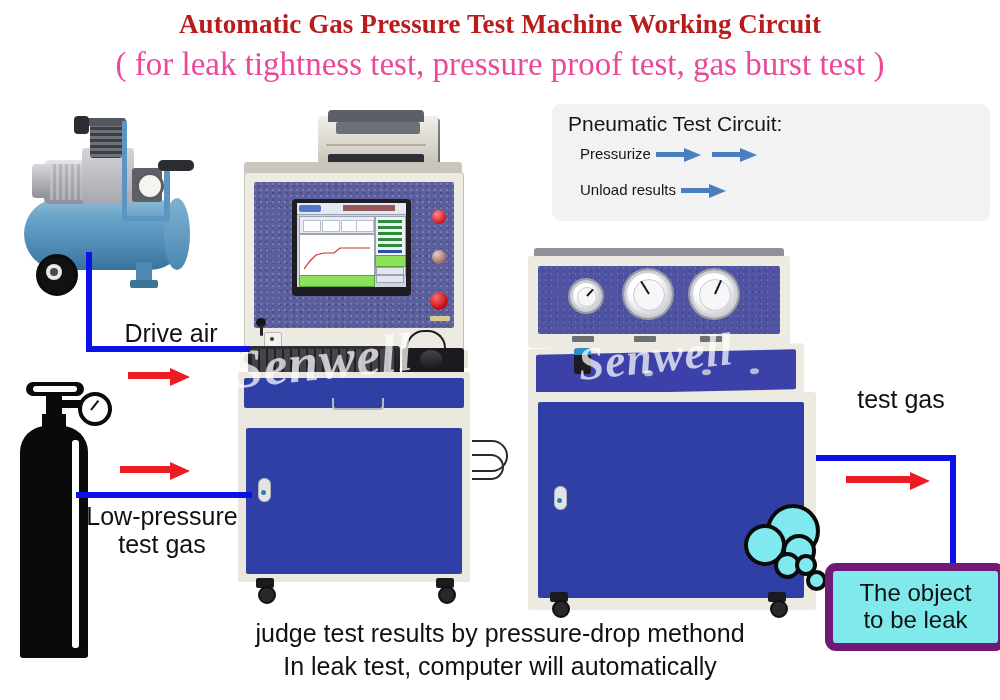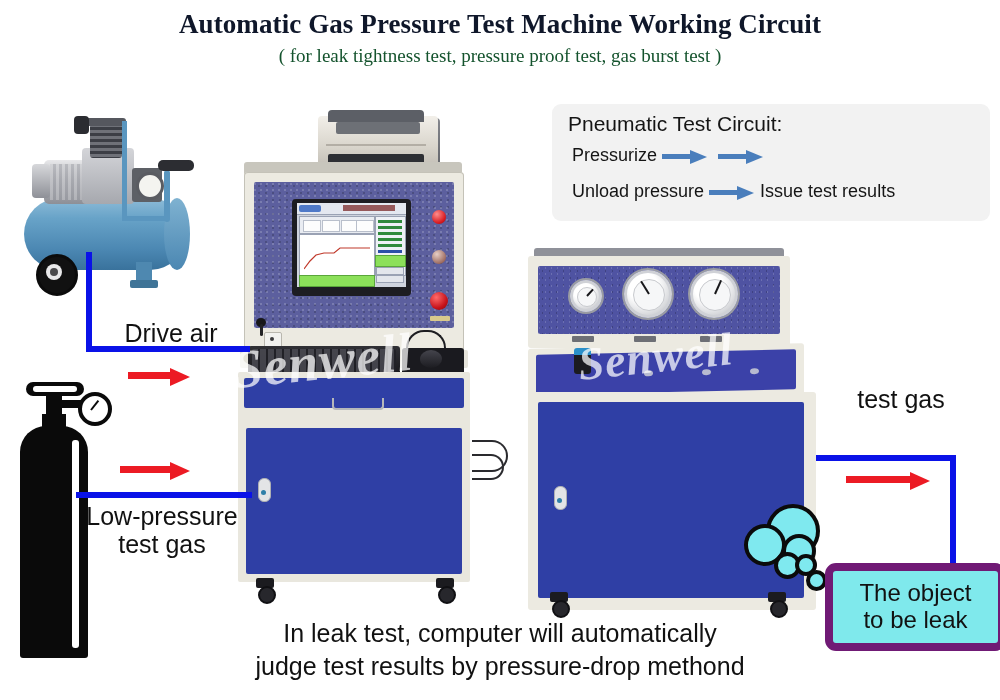--- a/index.html
+++ b/index.html
@@ -3,29 +3,29 @@
 <meta charset="utf-8">
 <style>
   html,body{margin:0;padding:0;background:#fff;}
   body{width:1000px;height:700px;position:relative;overflow:hidden;
        font-family:"Liberation Sans",sans-serif;color:#111;}
   .abs{position:absolute;}
 
   
   #title-block{left:0;top:10px;width:1000px;text-align:center;}
   #title-line1{font-family:"Liberation Serif",serif;font-weight:bold;font-size:27px;
-               letter-spacing:.1px;color:#0f172a;line-height:1.1;}
-  #title-line2{font-family:"Liberation Serif",serif;font-size:19px;color:#14532d;
+               letter-spacing:.1px;color:#b91c1c;line-height:1.1;}
+  #title-line2{font-family:"Liberation Serif",serif;font-size:33px;color:#ec4899;
                line-height:1.25;margin-top:4px;}
 
   
   #process-box{left:552px;top:104px;width:438px;height:117px;background:#f2f2f2;
                border-radius:9px;}
   #process-title{left:16px;top:8px;font-size:21px;color:#151515;}
-  .proc-row{position:absolute;left:20px;font-size:18px;color:#151515;
+  .proc-row{position:absolute;left:28px;font-size:15px;color:#151515;
             display:flex;align-items:center;white-space:nowrap;}
   #proc-row1{top:41px;}
   #proc-row2{top:77px;}
   .proc-arrow{display:inline-block;position:relative;width:46px;height:12px;margin:0 5px;
               flex:0 0 auto;}
   .proc-arrow i{position:absolute;left:0;top:4px;width:31px;height:5px;background:#4a7ebc;display:block;}
   .proc-arrow b{position:absolute;left:28px;top:0;width:0;height:0;display:block;
                 border-top:7px solid transparent;border-bottom:7px solid transparent;
                 border-left:17px solid #4a7ebc;}
 
@@ -243,26 +243,25 @@
         <i></i>
         <b></b>
       </span>
     <span class="proc-arrow">
         <i></i>
         <b></b>
       </span>
   </div>
 
   <div class="proc-row" id="proc-row2">
-    <span>Unload pressure</span>
+    <span>Unload results</span>
     <span class="proc-arrow">
         <i></i>
         <b></b>
       </span>
-    <span>Issue test results</span>
   </div>
 </div>
 
 <div class="abs" id="compressor">
   <div class="abs cmp-tank"></div>
   <div class="abs cmp-tank-cap"></div>
   <div class="abs cmp-motor"></div>
   <div class="abs cmp-motor-rib"></div>
   <div class="abs cmp-motor-end"></div>
   <div class="abs cmp-block"></div>
@@ -459,15 +458,15 @@
 </div>
 
 <div class="abs" id="object-box">
   <div class="flow-label">
     <div>The object</div>
     <div>to be leak</div>
   </div>
 </div>
 
 <div class="abs" id="caption">
+  <div>judge test results by pressure-drop methond</div>
   <div>In leak test, computer will automatically</div>
-  <div>judge test results by pressure-drop methond</div>
 </div>
 
 </body></html>

